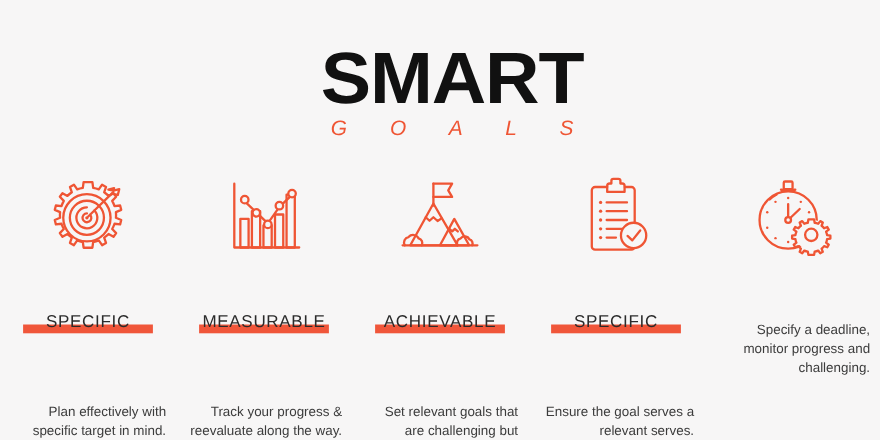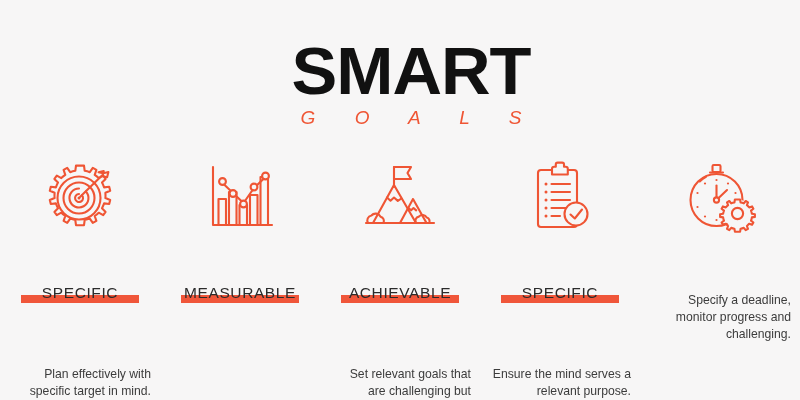--- a/index.html
+++ b/index.html
@@ -169,20 +169,21 @@
         <circle cx="33" cy="34.5" r="3.4" fill="#f7f6f6"></circle>
         <circle cx="43.5" cy="45" r="3.4" fill="#f7f6f6"></circle>
         <circle cx="54" cy="28" r="3.4" fill="#f7f6f6"></circle>
         <circle cx="65.5" cy="17" r="3.4" fill="#f7f6f6"></circle>
       </svg>
     </div>
     <div class="label-block">
       <div class="bar"></div>
       <span class="pillar-label">MEASURABLE</span>
     </div>
+    <div class="pillar-desc">Track your progress &amp; reevaluate along the way.</div>
   </div>
 
   <div class="pillar">
     <div class="icon-wrap">
       <svg width="88" height="76" viewBox="0 0 88 76" fill="none" stroke="#ef5534" stroke-width="2.1" stroke-linecap="round" stroke-linejoin="round">
 
         <path d="M38 8 L38 28"></path>
         <path d="M38 8 L55 8 L51.5 14 L55 20 L38 20"></path>
 
         <path d="M38 26 L17 64 L60 64 Z"></path>
@@ -228,21 +229,21 @@
         <path d="M29.5 57 L38 57"></path>
 
         <circle cx="54" cy="55" r="11.5" fill="#f7f6f6"></circle>
         <path d="M48.5 55.5 L52.8 59.5 L60 50.5"></path>
       </svg>
     </div>
     <div class="label-block">
       <div class="bar"></div>
       <span class="pillar-label">SPECIFIC</span>
     </div>
-    <div class="pillar-desc">Ensure the mind serves a relevant purpose.</div>
+    <div class="pillar-desc">Ensure the goal serves a relevant serves.</div>
   </div>
 
   <div class="pillar">
     <div class="icon-wrap">
       <svg width="80" height="76" viewBox="0 0 80 76" fill="none" stroke="#ef5534" stroke-width="2.1" stroke-linecap="round" stroke-linejoin="round">
 
         <rect x="32.5" y="6" width="8" height="7" rx="1.2"></rect>
         <path d="M30 13.5 L43 13.5"></path>
 
         <circle cx="36.5" cy="41" r="26"></circle>

